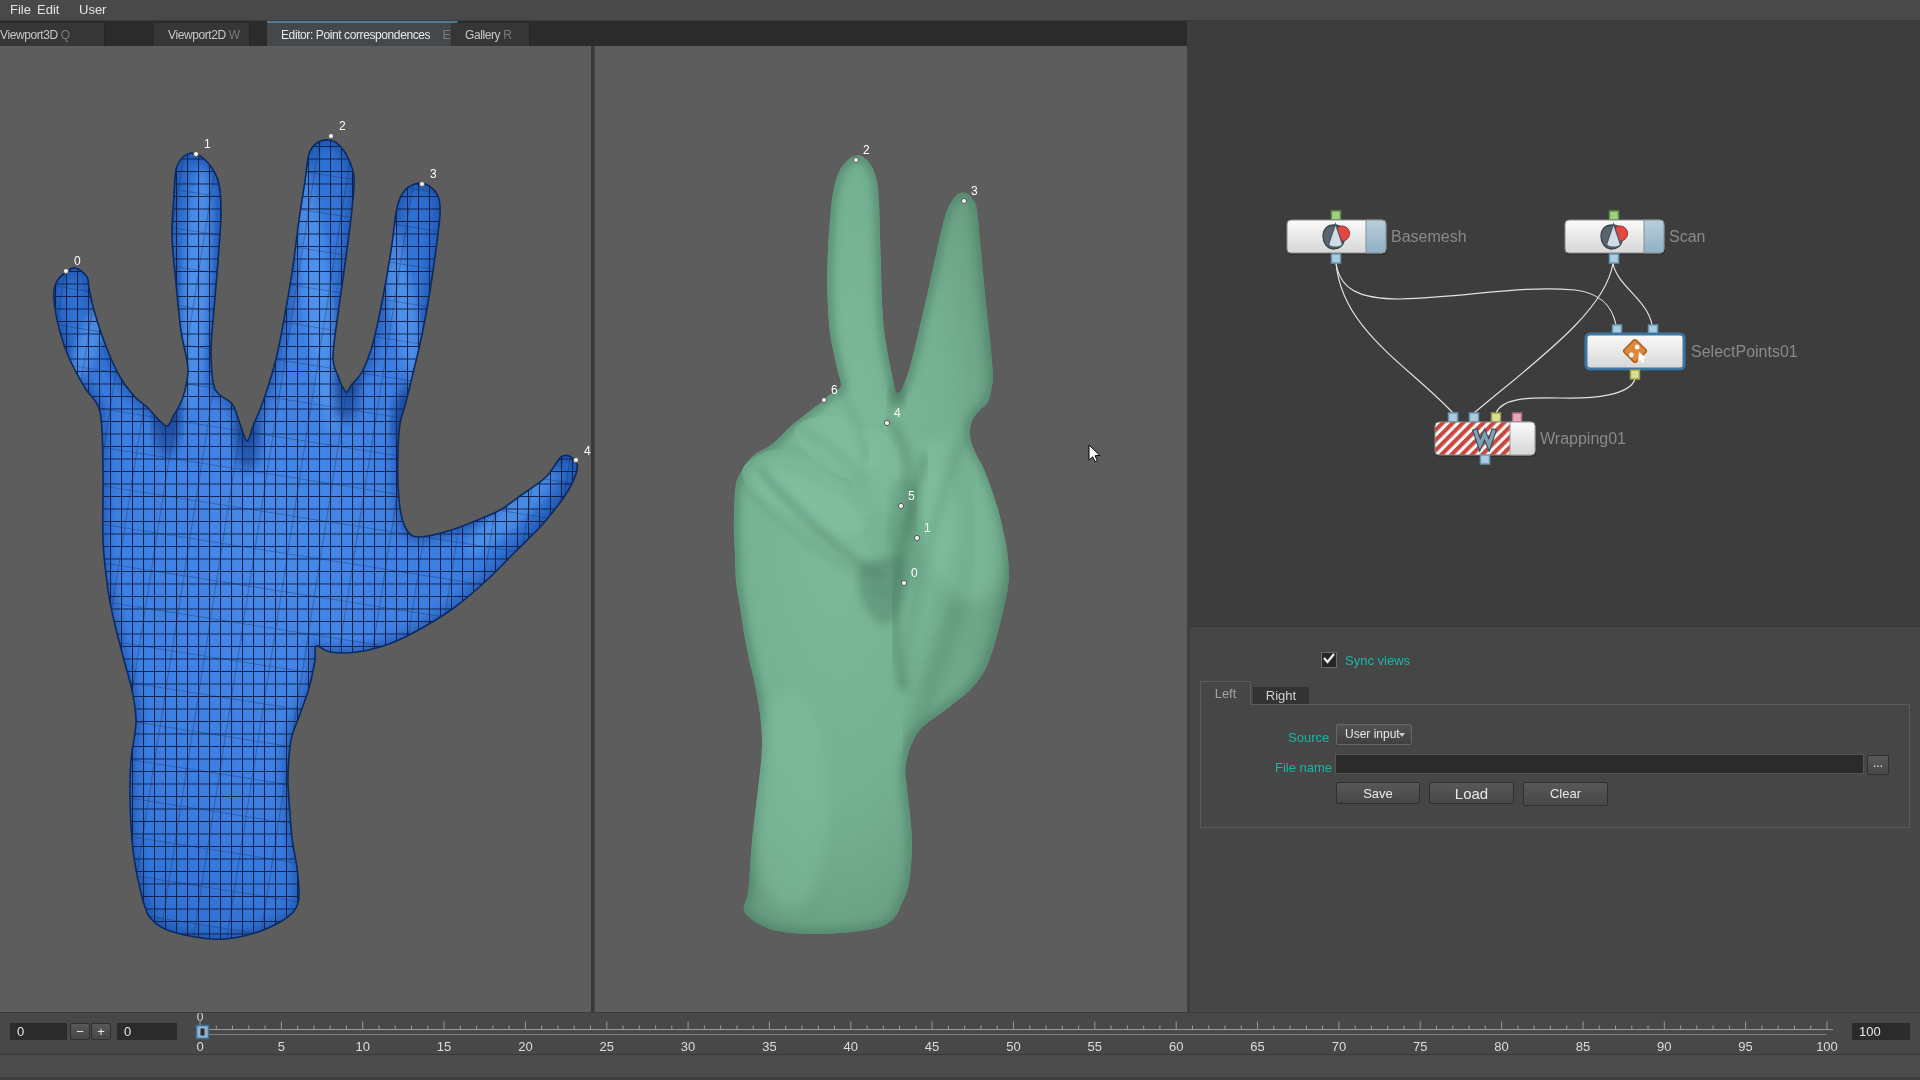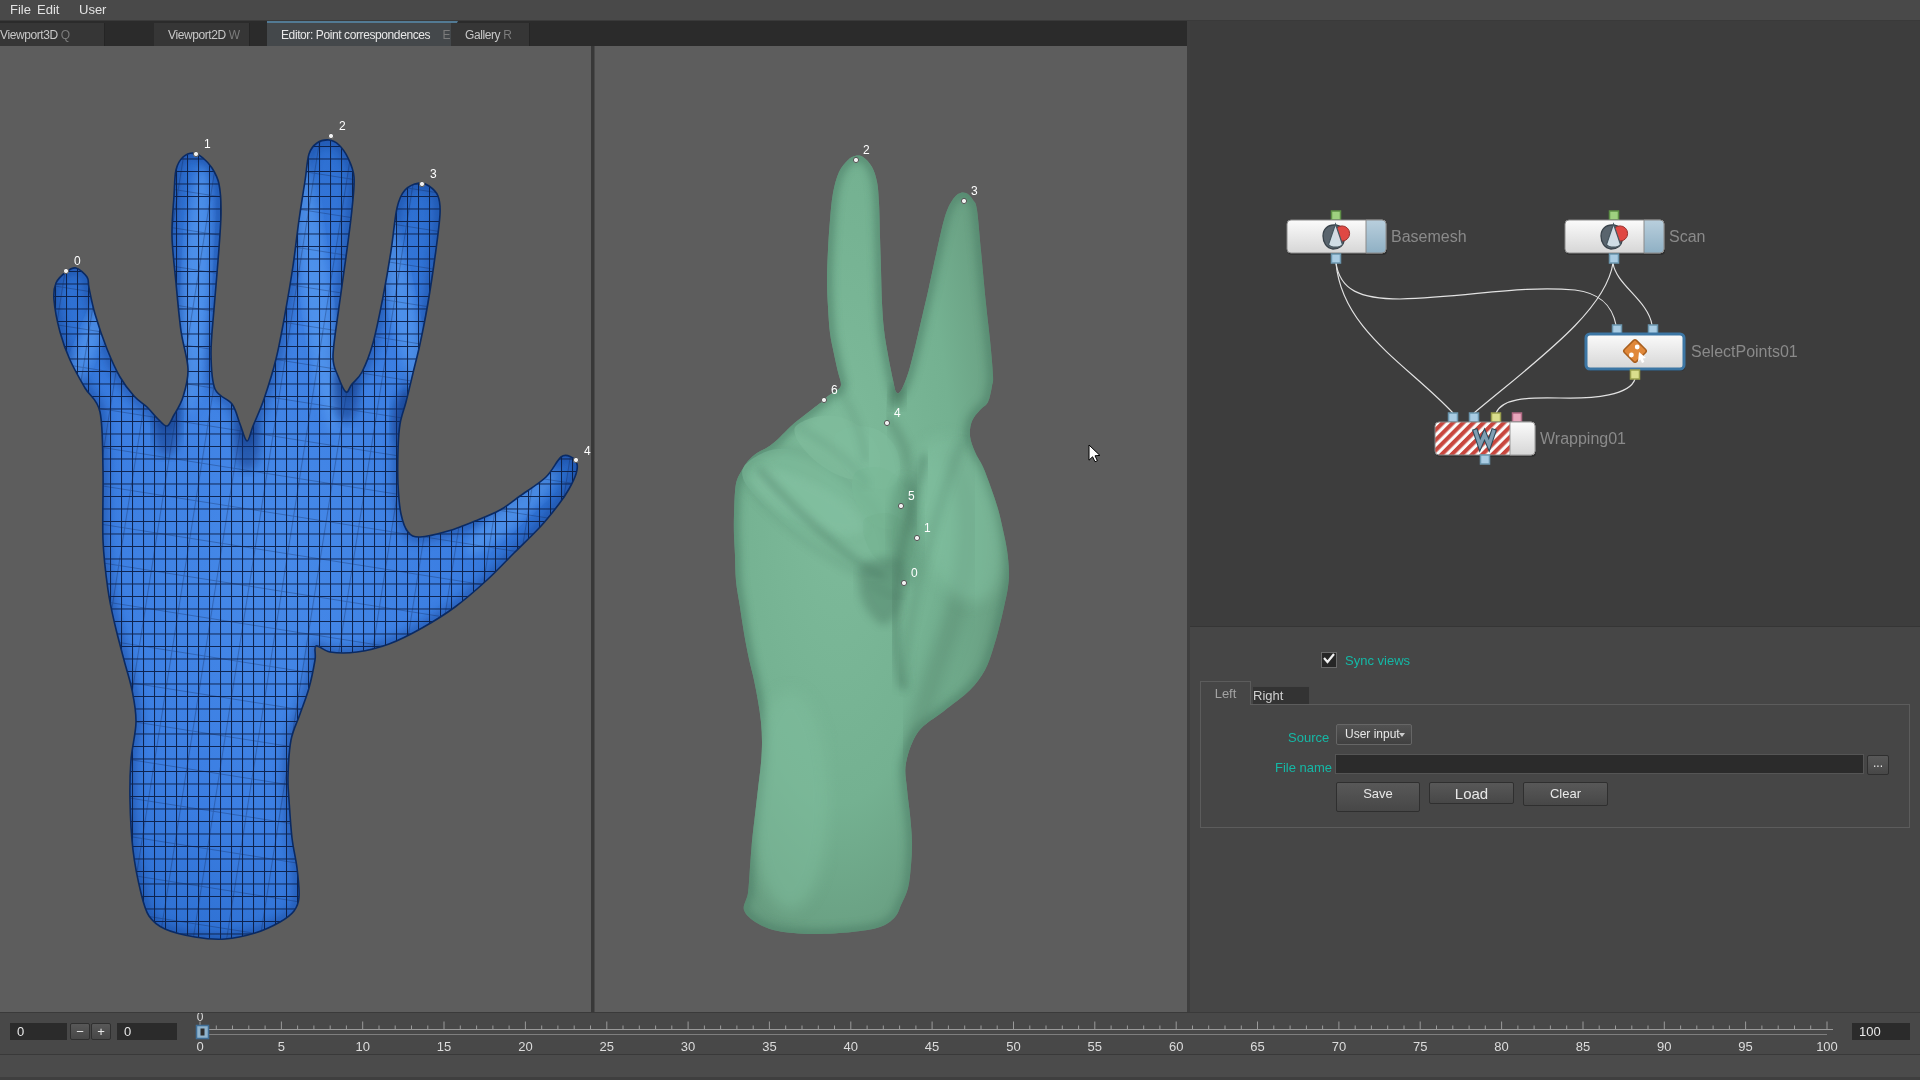--- a/index.html
+++ b/index.html
@@ -241,28 +241,28 @@
   </div>
 
 <div id="props">
   <div class="abs" style="left:131px; top:25px; width:16px; height:16px; background:#262626; border:1px solid #6a6a6a;">
     <svg width="16" height="16" viewBox="0 0 16 16" style="position:absolute;left:-1px;top:-2px;">
       <path d="M3 7 L6.5 11 L13 3" stroke="#f0f0f0" stroke-width="2.2" fill="none"></path>
     </svg>
   </div>
   <div class="lbl" style="left:155px; top:26px;">Sync views</div>
   <div class="abs" style="left:10px; top:54px; width:51px; height:24px; background:#464646; border:1px solid #5c5c5c; border-bottom:none; color:#a3a3a3; font-size:13px; text-align:center; line-height:23px; z-index:2;">Left</div>
-  <div class="abs" style="left:62px; top:59px; width:58px; height:19px; background:#333333; border:1px solid #454545; border-bottom:none; color:#d0d0d0; font-size:13px; text-align:left; line-height:18px;">Right</div>
+  <div class="abs" style="left:62px; top:59px; width:58px; height:19px; background:#333333; border:1px solid #454545; border-bottom:none; color:#d0d0d0; font-size:13px; text-align:center; line-height:18px;">Right</div>
   <div class="abs" style="left:10px; top:77px; width:710px; height:124px; border:1px solid #5c5c5c;"></div>
   <div class="lbl" style="left:98px; top:103px;">Source</div>
   <div class="abs" style="left:146px; top:97px; width:76px; height:21px; background:linear-gradient(#525252,#404040); border:1px solid #666; border-radius:2px; color:#e8e8e8; font-size:12px; line-height:19px; padding-left:8px; white-space:nowrap;">User input<span style="position:absolute; right:6px; top:8px; width:0; height:0; border-left:3.5px solid transparent; border-right:3.5px solid transparent; border-top:4.5px solid #cccccc;"></span></div>
   <div class="lbl" style="left:85px; top:133px;">File name</div>
   <div class="inp" style="left:145px; top:127px; width:529px; height:20px; border:1px solid #555;"></div>
   <div class="btn" style="left:677px; top:128px; width:22px; height:20px; font-size:12px; line-height:14px;">...</div>
-  <div class="btn" style="left:146px; top:155px; width:84px; height:30px; font-size:13px; line-height:21px;">Save</div>
+  <div class="btn" style="left:146px; top:155px; width:84px; height:22px; font-size:13px; line-height:21px;">Save</div>
   <div class="btn" style="left:239px; top:155px; width:85px; height:22px; font-size:15px; line-height:21px;">Load</div>
   <div class="btn" style="left:333px; top:155px; width:85px; height:24px; font-size:13px; line-height:21px;">Clear</div>
 </div>
 
 <div id="toolbar">
   <div class="inp" style="left:10px; top:10px; width:57px; height:17px;">0</div>
   <div class="btn" style="left:70px; top:10px; width:20px; height:17px; font-size:13px; line-height:15px;">−</div>
   <div class="btn" style="left:91px; top:10px; width:20px; height:17px; font-size:13px; line-height:15px;">+</div>
   <div class="inp" style="left:117px; top:10px; width:60px; height:17px;">0</div>
   <div class="inp" style="left:1852px; top:10px; width:58px; height:17px;">100</div>

